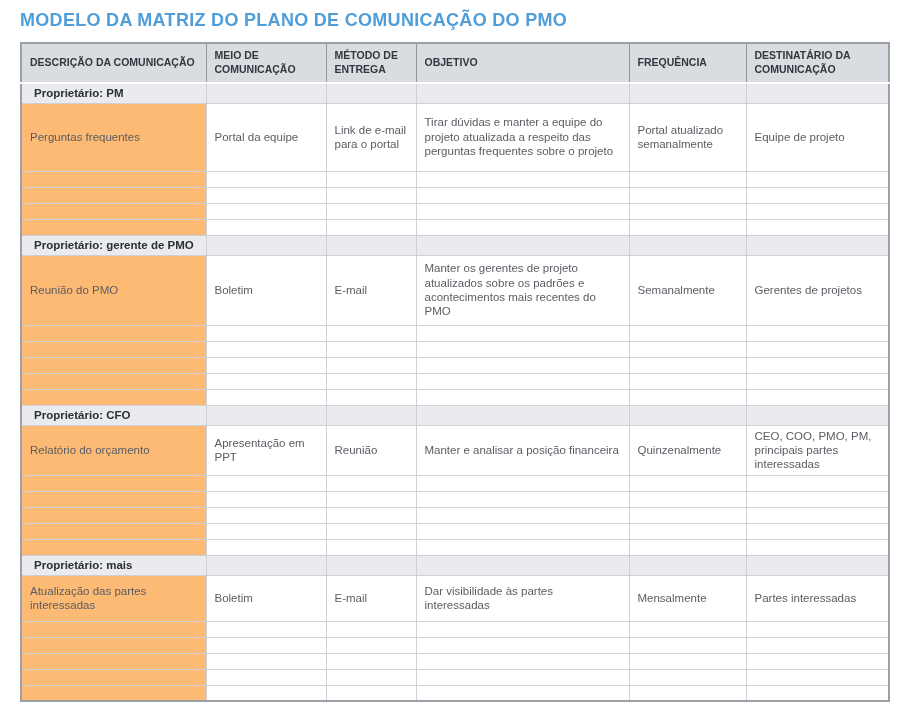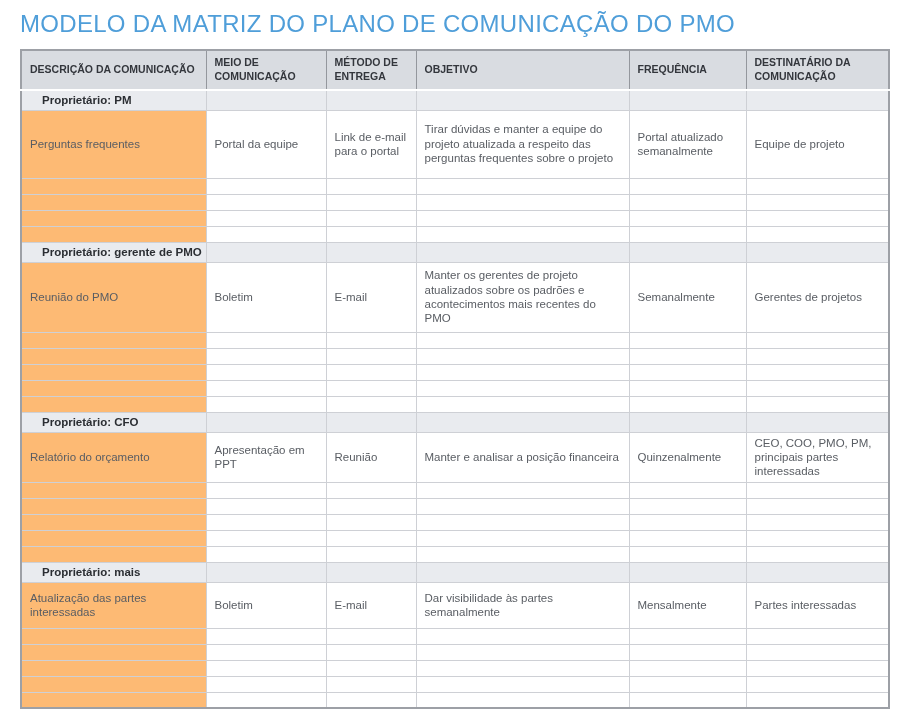--- a/index.html
+++ b/index.html
@@ -7,22 +7,22 @@
   .page {
     width: 900px;
     height: 715px;
     background: #ffffff;
     font-family: "Liberation Sans", "DejaVu Sans", sans-serif;
     overflow: hidden;
     position: relative;
   }
   .doc-title {
     margin: 10px 0 11px 20px;
-    font-size: 24px;
-    font-weight: normal;
+    font-size: 18px;
+    font-weight: bold;
     letter-spacing: 0.3px;
     color: #4f9ed9;
     white-space: nowrap;
   }
   table.matrix {
     margin-left: 20px;
     width: 868px;
     border-collapse: collapse;
     table-layout: fixed;
     border: 2px solid #9da0a6;
@@ -54,21 +54,21 @@
     vertical-align: middle;
     padding: 3px 8px;
     line-height: 1.25;
     background: #ffffff;
     overflow: hidden;
   }
   tbody td:first-child { background: #fdba74; }
   tr.section-row td {
     background: #e9ebef !important;
     height: 20px;
-    padding: 2px 20px;
+    padding: 2px 12px;
   }
   tr.section-row td.owner {
     font-weight: bold;
     color: #2b2e33;
     font-size: 11.5px;
     white-space: nowrap;
   }
   tr.empty-row td { height: 16px; }
   tr.data-row.s0 td { height: 68px; }
   tr.data-row.s1 td { height: 70px; }
@@ -266,21 +266,21 @@
           <td></td>
           <td></td>
           <td></td>
           <td></td>
           <td></td>
         </tr>
         <tr class="data-row s3">
           <td>Atualização das partes interessadas</td>
           <td>Boletim</td>
           <td>E-mail</td>
-          <td>Dar visibilidade às partes semanalmente</td>
+          <td>Dar visibilidade às partes interessadas</td>
           <td>Mensalmente</td>
           <td>Partes interessadas</td>
         </tr>
         <tr class="empty-row">
           <td></td>
           <td></td>
           <td></td>
           <td></td>
           <td></td>
           <td></td>

